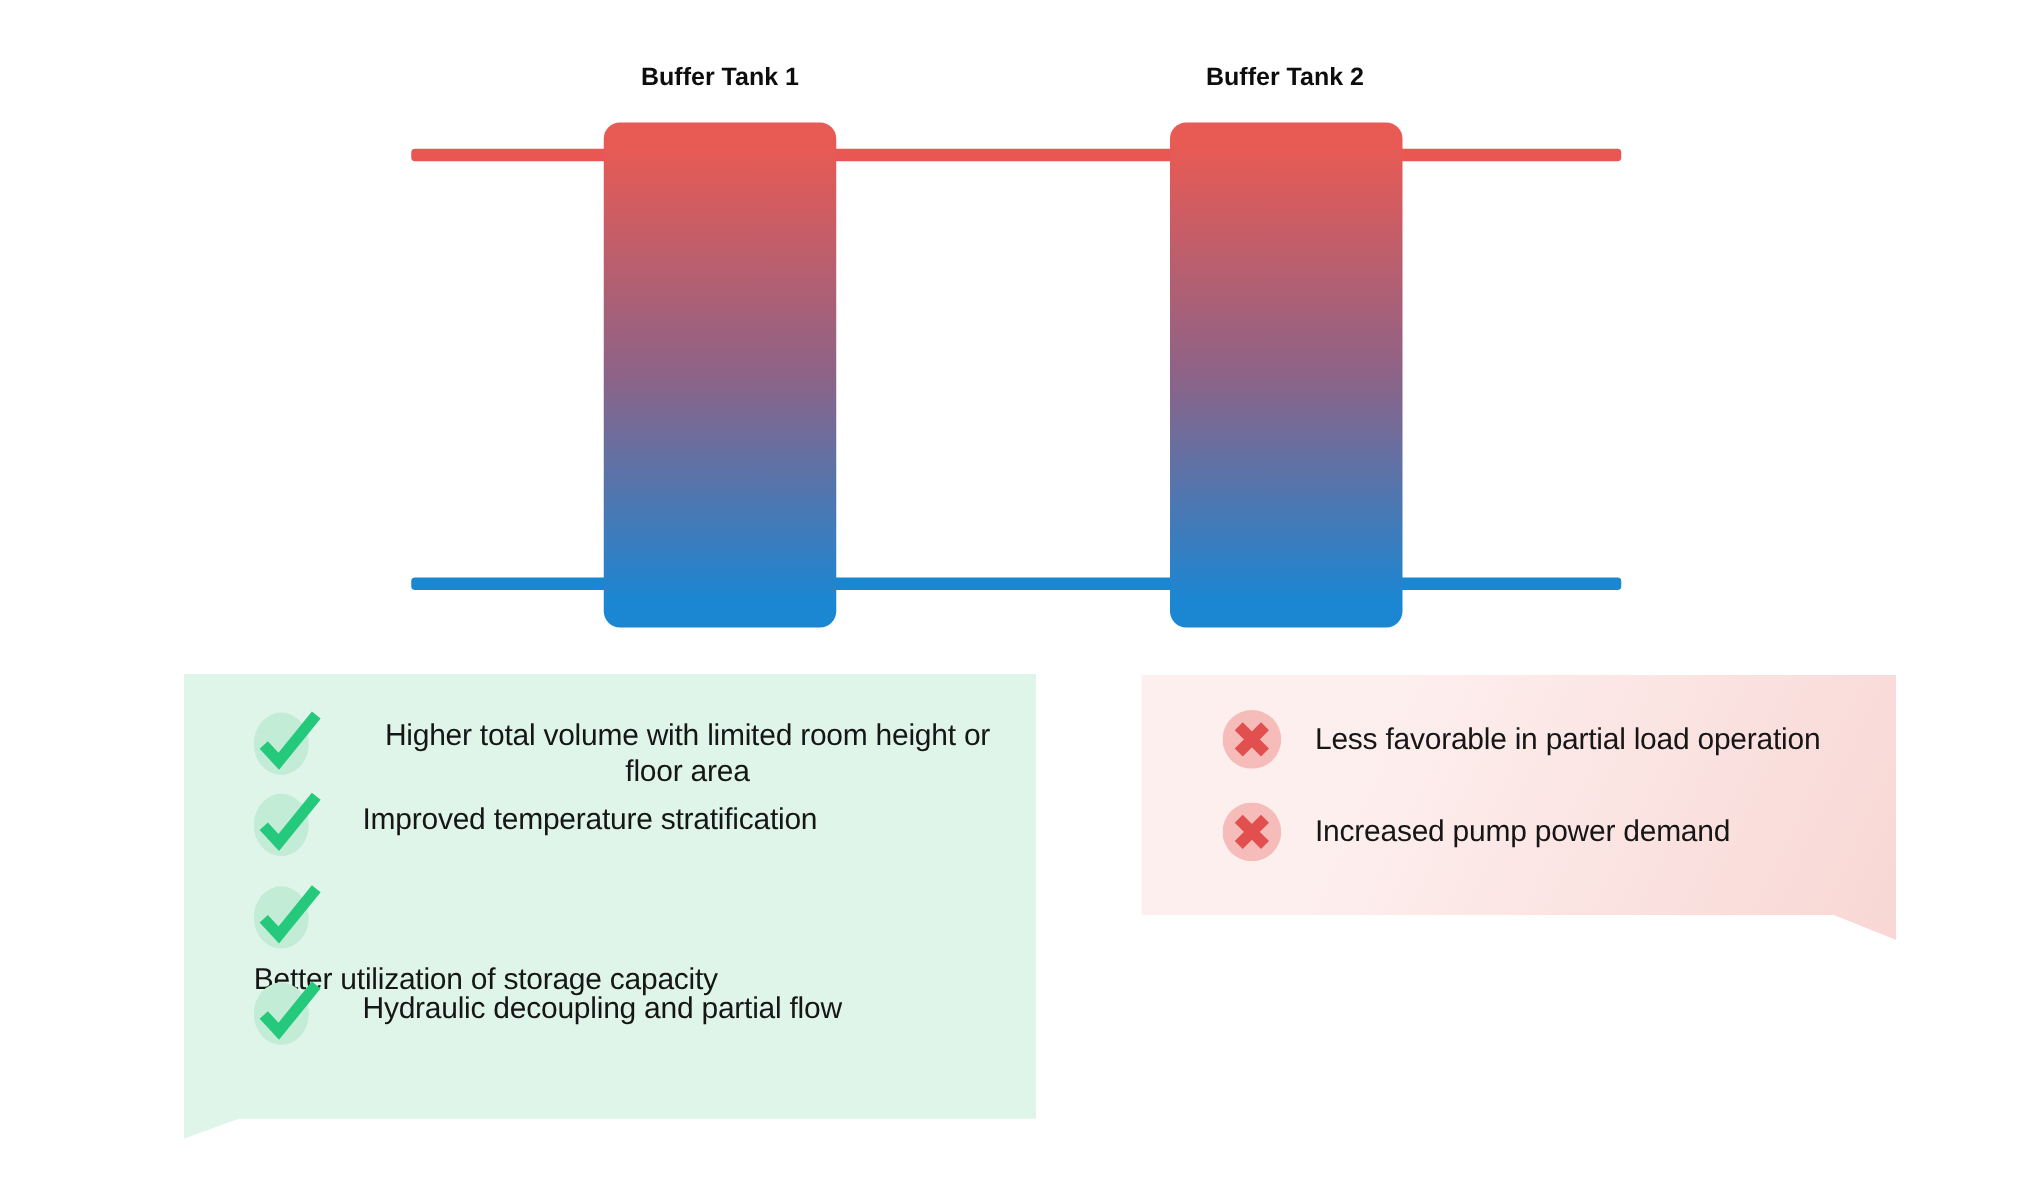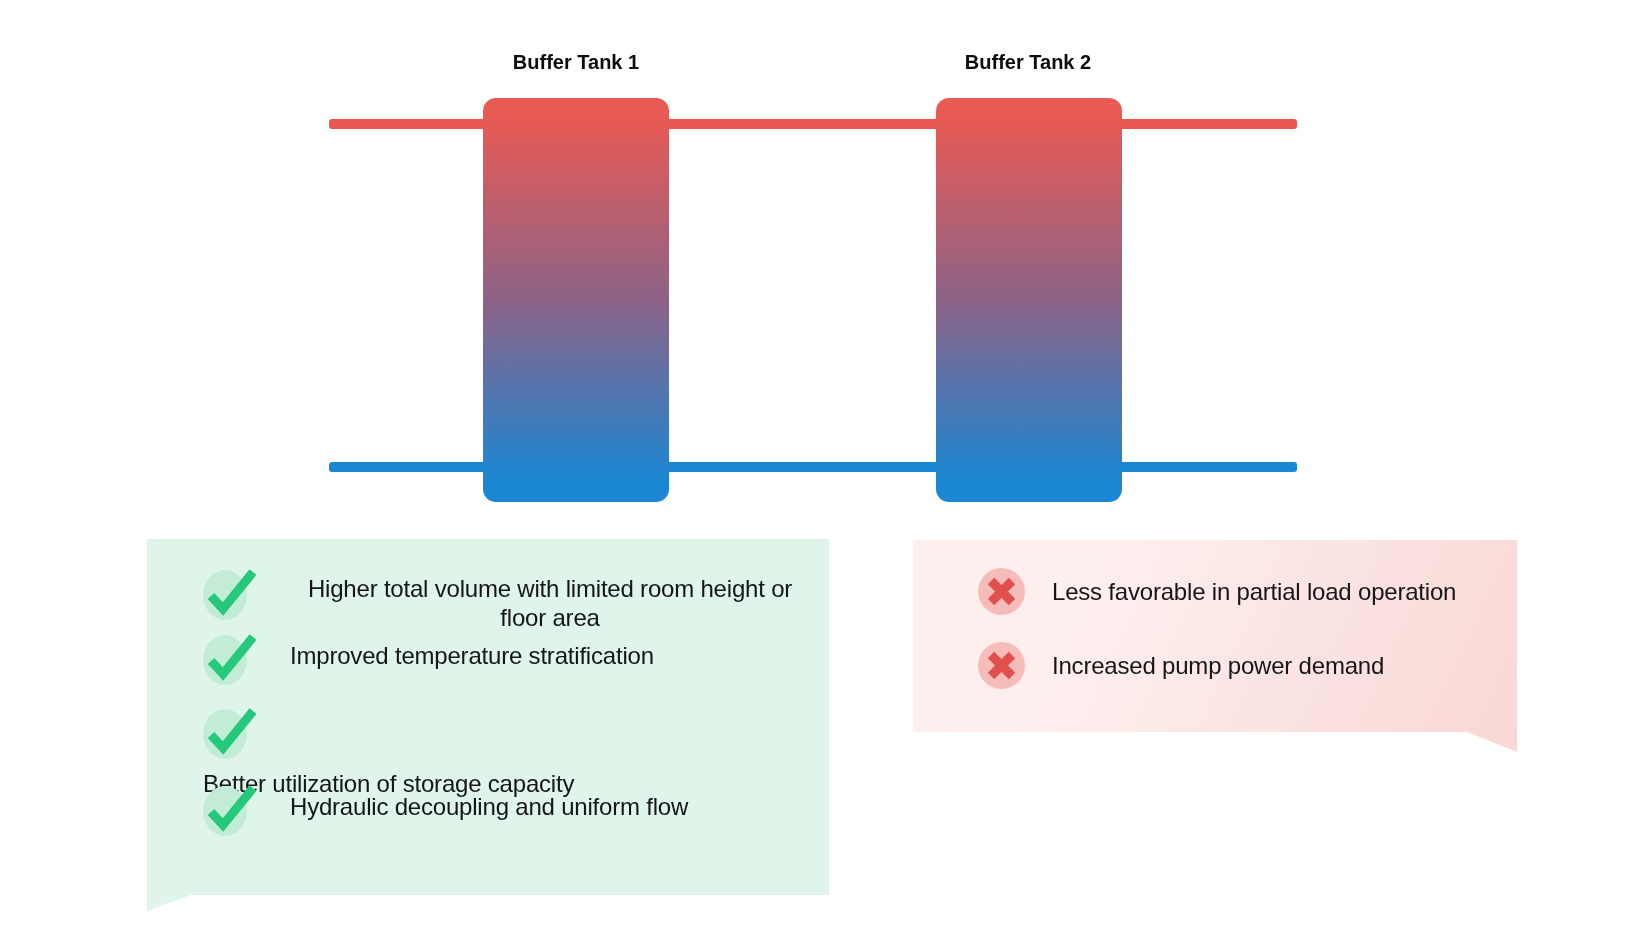--- a/index.html
+++ b/index.html
@@ -82,21 +82,21 @@
       </span>
       <span class="txt">Better utilization of storage capacity</span>
     </div>
     <div class="row adv-row" id="adv-row-3">
       <span class="icon">
         <svg width="54" height="54" viewBox="0 0 54 54">
           <ellipse cx="22" cy="29" rx="22" ry="25" fill="#c3ecd6"></ellipse>
           <polyline points="8,30 20,43 50,6" fill="none" stroke="#25c97c" stroke-width="9"></polyline>
         </svg>
       </span>
-      <span class="txt">Hydraulic decoupling and uniform flow</span>
+      <span class="txt">Hydraulic decoupling and partial flow</span>
     </div>
   </div>
 
   <div class="bubble" id="disadvantages-box">
     <div class="row dis-row" id="dis-row-0">
       <span class="icon">
         <svg width="47" height="47" viewBox="0 0 47 47">
           <circle cx="23.5" cy="23.5" r="23.5" fill="#f6bcb9"></circle>
           <path d="M13 13 L34 34 M34 13 L13 34" stroke="#e14f4f" stroke-width="9" fill="none"></path>
         </svg>

